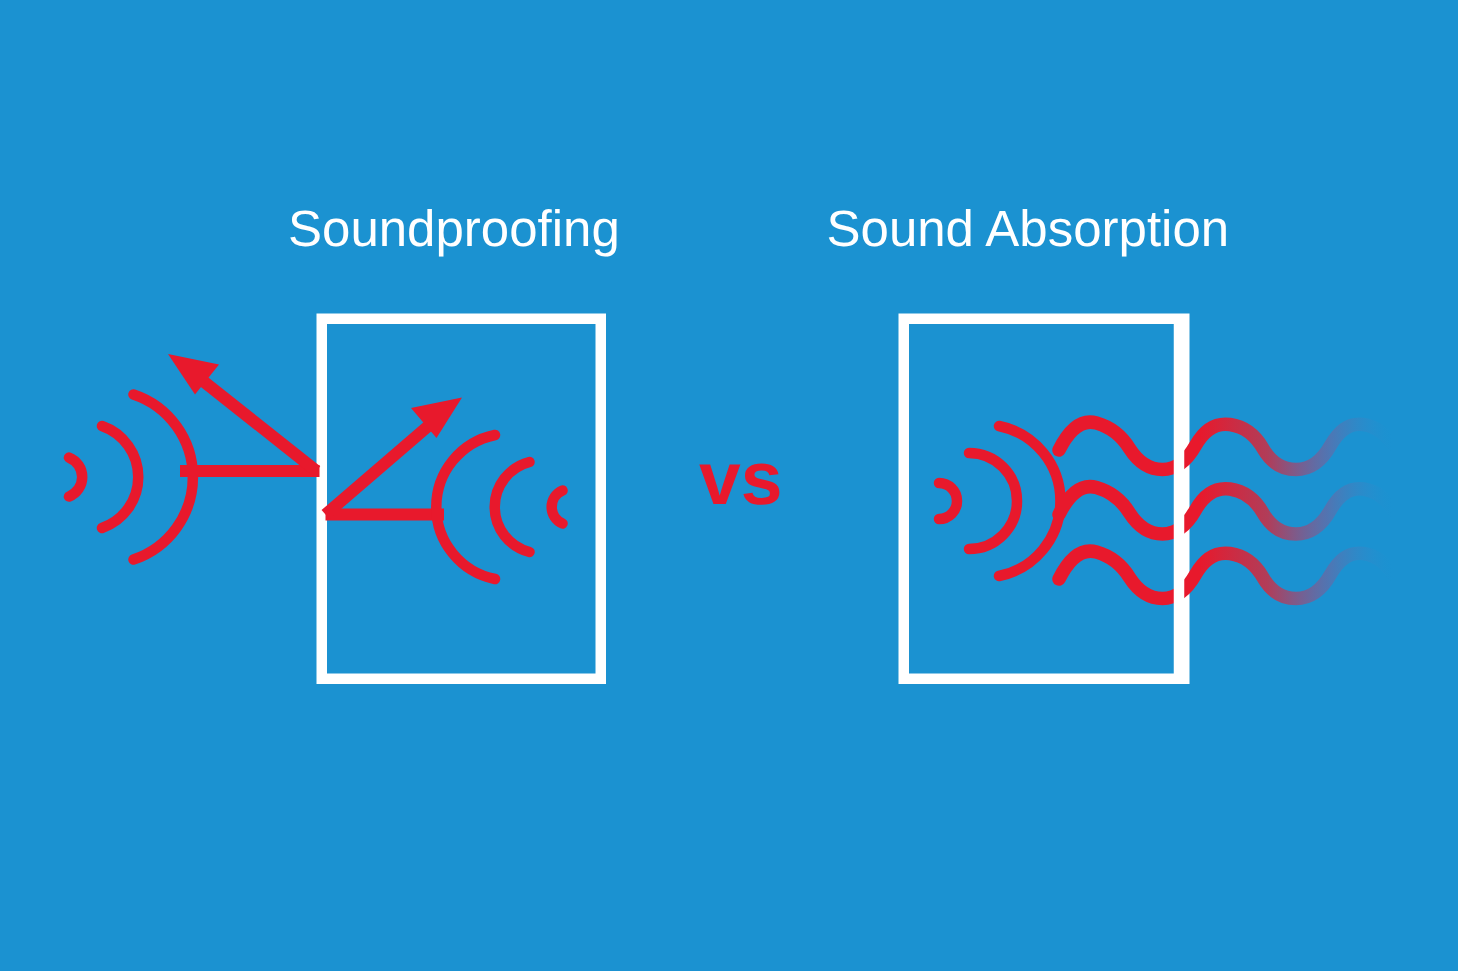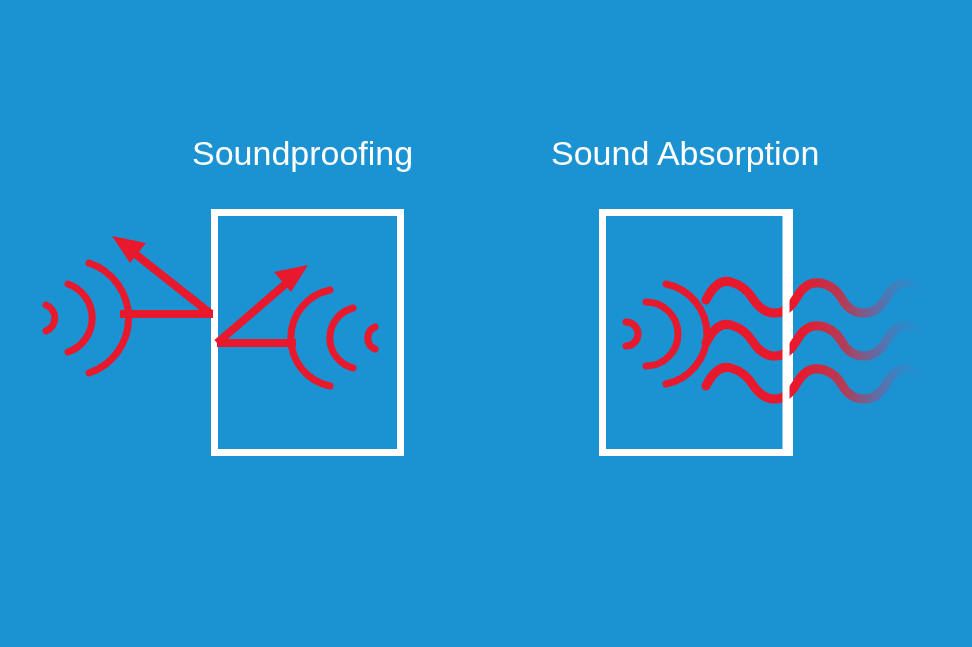--- a/index.html
+++ b/index.html
@@ -54,20 +54,21 @@
 </style>
 </head>
 <body>
 
 <div class="infographic">
 
   <div class="label label-left">Soundproofing</div>
 
   <div class="label label-right">Sound Absorption</div>
 
+  <div class="vs-label">vs</div>
 
   <svg class="canvas" viewBox="0 0 972 647" xmlns="http://www.w3.org/2000/svg">
     <defs>
       <linearGradient id="fadeWave" x1="0" y1="0" x2="1" y2="0">
         <stop offset="0" stop-color="#e8192c" stop-opacity="1"></stop>
         <stop offset="0.42" stop-color="#e8192c" stop-opacity="1"></stop>
         <stop offset="0.62" stop-color="#d22a3e" stop-opacity="0.82"></stop>
         <stop offset="0.80" stop-color="#8c5590" stop-opacity="0.48"></stop>
         <stop offset="0.93" stop-color="#4a7fc0" stop-opacity="0.18"></stop>
         <stop offset="1" stop-color="#1b92d1" stop-opacity="0"></stop>

